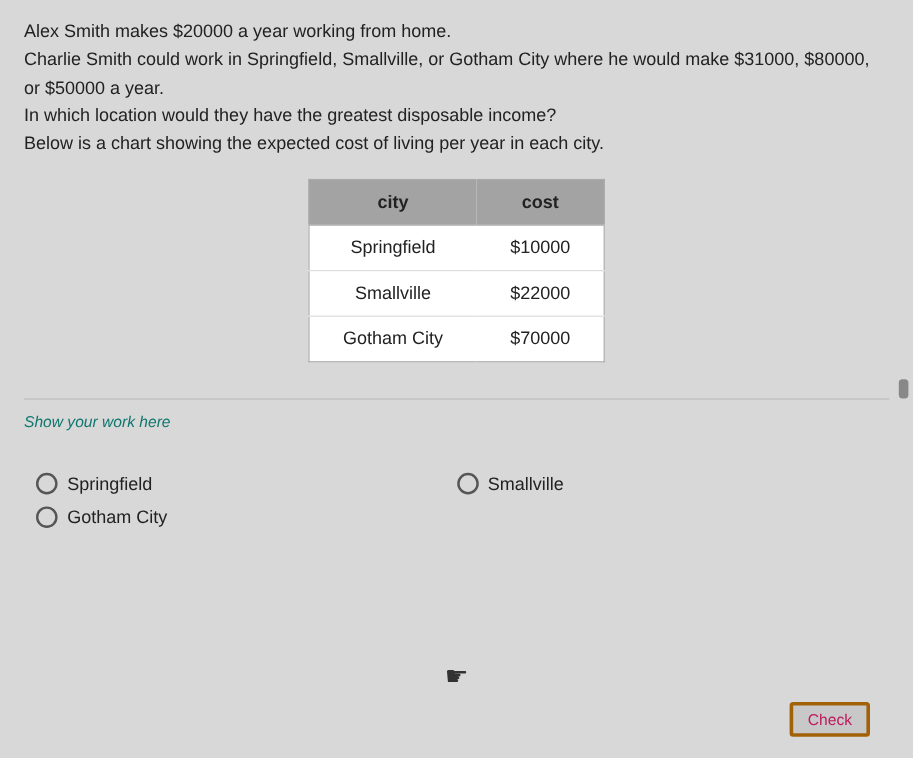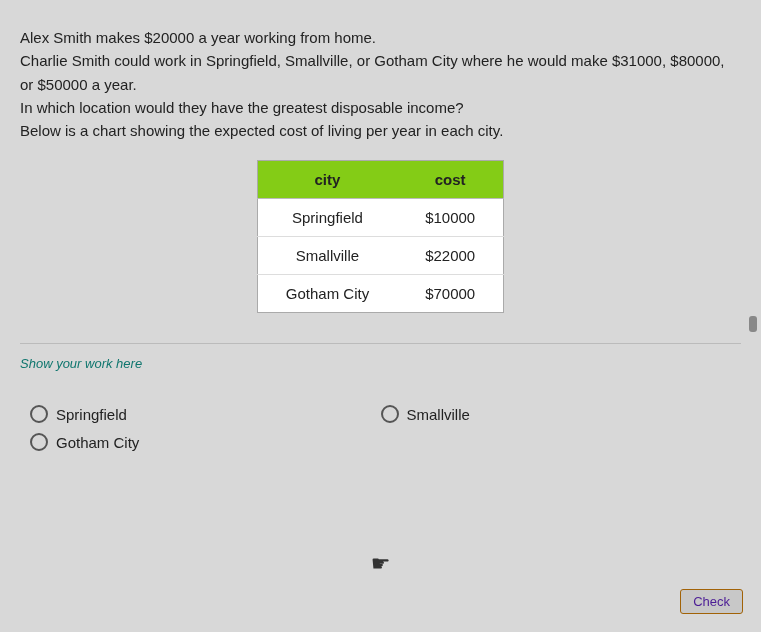--- a/index.html
+++ b/index.html
@@ -16,21 +16,21 @@
       font-size: 15px;
       color: #222;
       overflow: hidden;
       position: relative;
     }
 
     .main-container {
       width: 761px;
       height: 632px;
       background-color: #d8d8d8;
-      padding: 26px 20px 18px 20px;
+      padding: 15px 20px 18px 20px;
       position: relative;
     }
 
     .problem-text {
       line-height: 1.55;
       font-size: 15px;
       font-weight: 400;
       margin-bottom: 18px;
       max-width: 720px;
     }
@@ -51,21 +51,21 @@
       border: 1px solid #aaa;
       min-width: 220px;
     }
 
     .data-table th {
       font-weight: 600;
       font-size: 15px;
       padding: 10px 28px;
       text-align: center;
       border-bottom: 1px solid #bbb;
-      background-color: #84cc16;
+      background-color: #a3a3a3;
     }
 
     .data-table td {
       font-size: 15px;
       padding: 10px 28px;
       text-align: center;
       border-bottom: 1px solid #ddd;
     }
 
     .data-table tr:last-child td {
@@ -106,27 +106,27 @@
       border-radius: 50%;
       border: 2px solid #555;
       display: inline-block;
       background: transparent;
       flex-shrink: 0;
     }
 
     .check-button {
       position: absolute;
       bottom: 18px;
-      right: 18px;
+      right: 36px;
       background-color: #c8c8c8;
-      border: 1px solid #a16207;
+      border: 3px solid #a16207;
       border-radius: 3px;
       padding: 4px 12px;
       font-size: 13px;
-      color: #4c1d95;
+      color: #be185d;
       cursor: pointer;
     }
 
     .cursor-icon {
       position: absolute;
       bottom: 55px;
       left: 50%;
       transform: translateX(-50%);
       font-size: 22px;
       color: #333;

